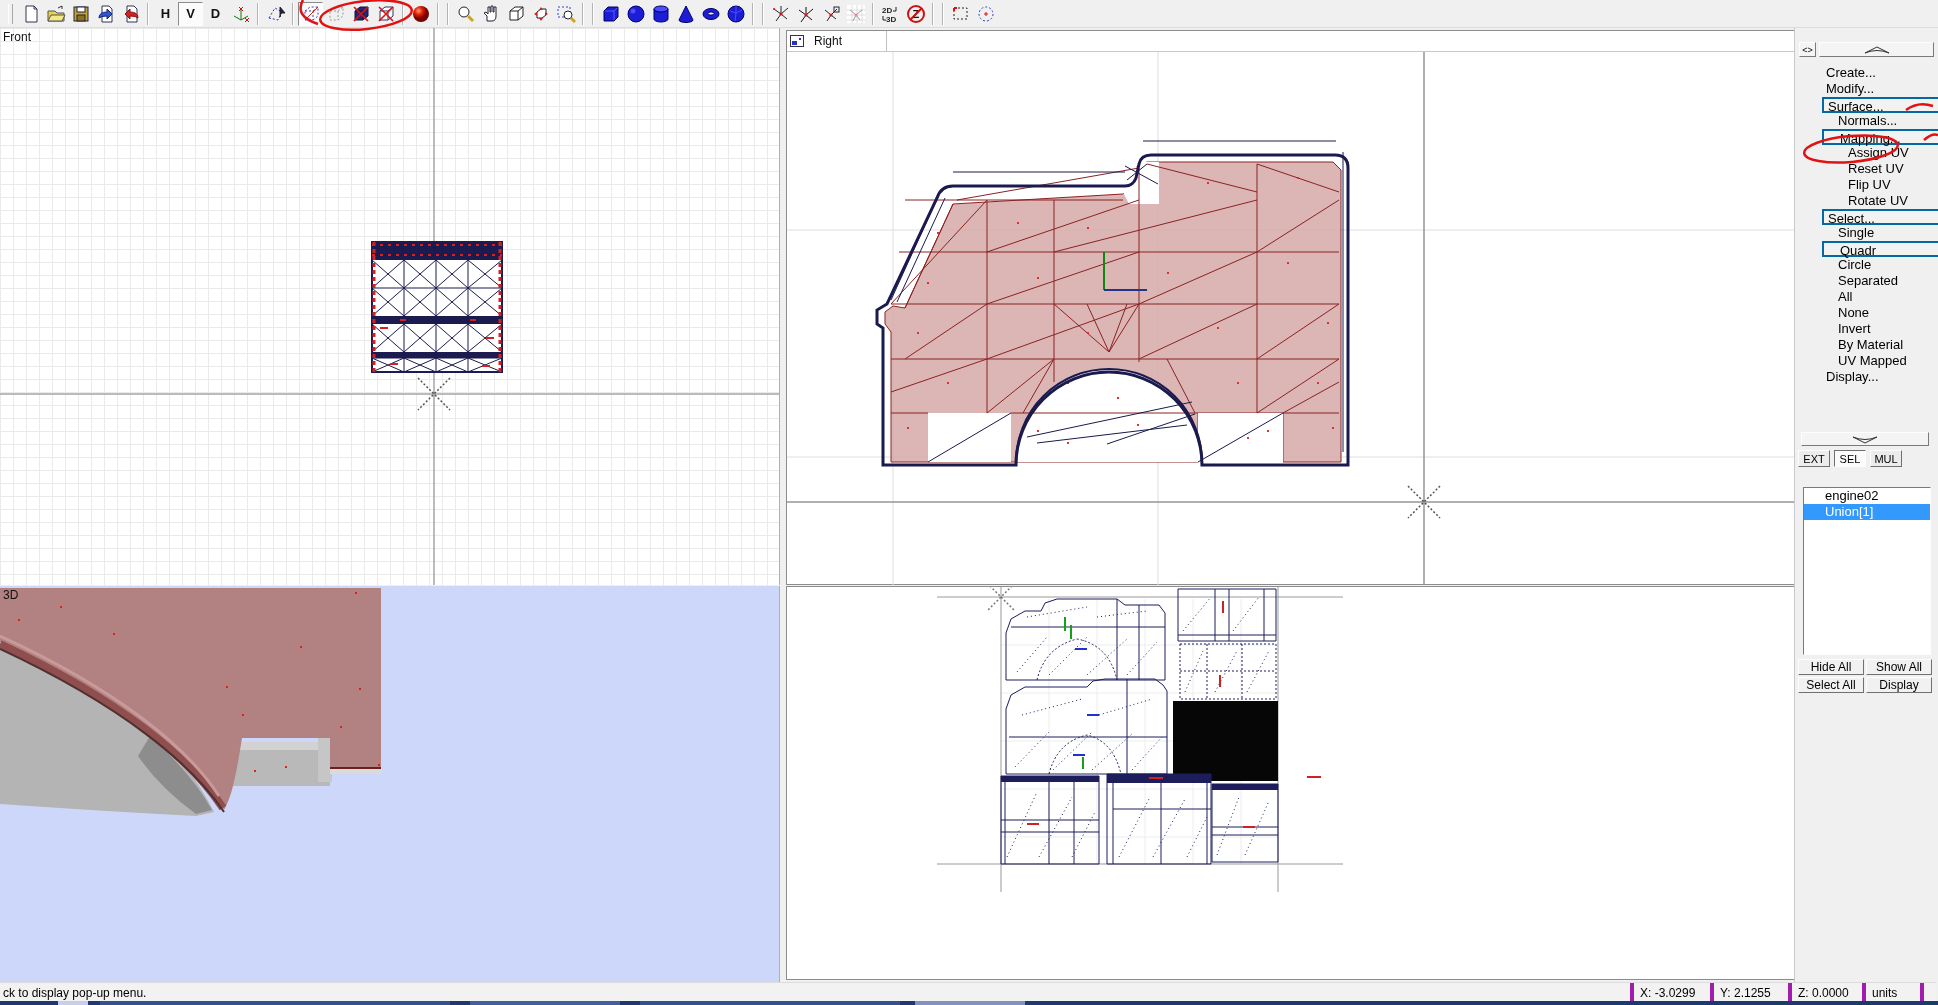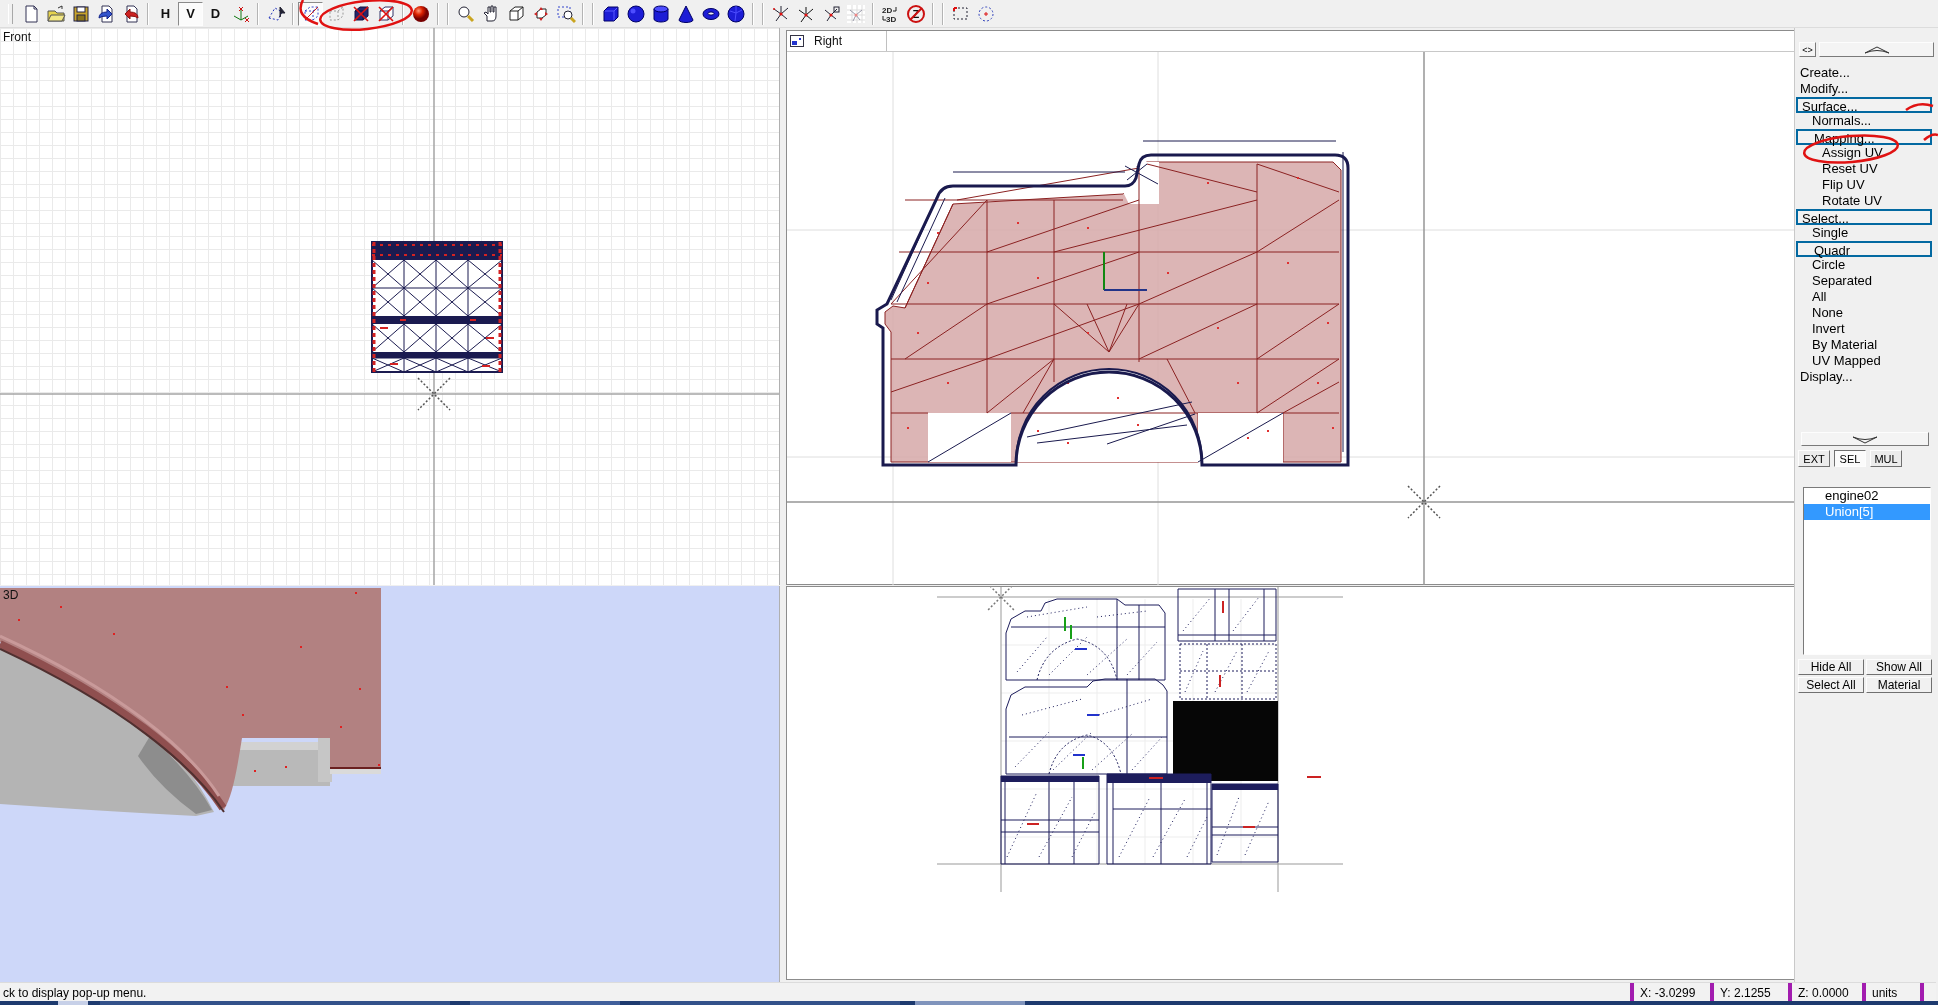--- a/index.html
+++ b/index.html
@@ -32,21 +32,21 @@
   .vcontent{position:relative;}
   svg{display:block;}
   
   #side-panel{position:absolute;left:1794px;top:28px;width:144px;height:954px;background:#f0f0f0;
       border-left:1px solid #c9c9c9;box-sizing:border-box;font-size:13px;}
   .ptop{display:flex;gap:3px;padding:14px 4px 4px 4px;}
   .pbtn{background:#f4f4f4;border:1px solid;border-color:#fdfdfd #7a7a7a #7a7a7a #fdfdfd;
         font-size:9px;display:flex;align-items:center;justify-content:center;height:15px;}
   .pbtn.sm{width:17px;}
   .pbtn.wide{flex:1;}
-  .menu{margin-top:4px;}
+  .menu{margin-top:4px;padding-left:26px;}
   .mitem{height:16px;line-height:15px;padding-left:4px;white-space:nowrap;box-sizing:border-box;width:136px;margin-left:1px;}
   .mitem.ind1{padding-left:16px;}
   .mitem.ind2{padding-left:26px;}
   .mitem.boxed{border:2px solid #0369a1;background:#f2f2f2;}
   .chevbtn{position:absolute;left:6px;top:404px;width:128px;height:14px;}
   .modes{position:absolute;left:3px;top:422px;display:flex;gap:4px;}
   .mode{width:32px;height:17px;font-size:11px;display:flex;align-items:center;justify-content:center;
         background:#ececec;border:1px solid;border-color:#fdfdfd #707070 #707070 #fdfdfd;}
   .mode.active{background:#fbfbfb;border-color:#707070 #fdfdfd #fdfdfd #707070;}
   .objlist{position:absolute;left:8px;top:459px;width:128px;height:168px;background:#fff;
@@ -543,27 +543,27 @@
           <path d="M2,2 L14,8 L26,2 M2,2 Q14,7 26,2" stroke="#333" fill="none"></path>
         </svg>
       </button>
     <div class="modes">
       <button class="mode">EXT</button>
       <button class="mode active">SEL</button>
       <button class="mode">MUL</button>
     </div>
     <div class="objlist">
       <div class="obj">engine02</div>
-      <div class="obj sel">Union[5]</div>
+      <div class="obj sel">Union[1]</div>
     </div>
     <div class="actions">
       <button class="abtn">Hide All</button>
       <button class="abtn">Show All</button>
       <button class="abtn">Select All</button>
-      <button class="abtn">Material</button>
+      <button class="abtn">Display</button>
     </div>
   </div>
 
   <div id="statusbar">
     <div class="sseg smsg">ck to display pop-up menu.</div>
     <div class="sseg" style="width:80px">X: -3.0299</div>
     <div class="sseg" style="width:78px">Y: 2.1255</div>
     <div class="sseg" style="width:74px">Z: 0.0000</div>
     <div class="sseg" style="width:58px">units</div>
     <div class="sseg" style="width:16px"></div>

